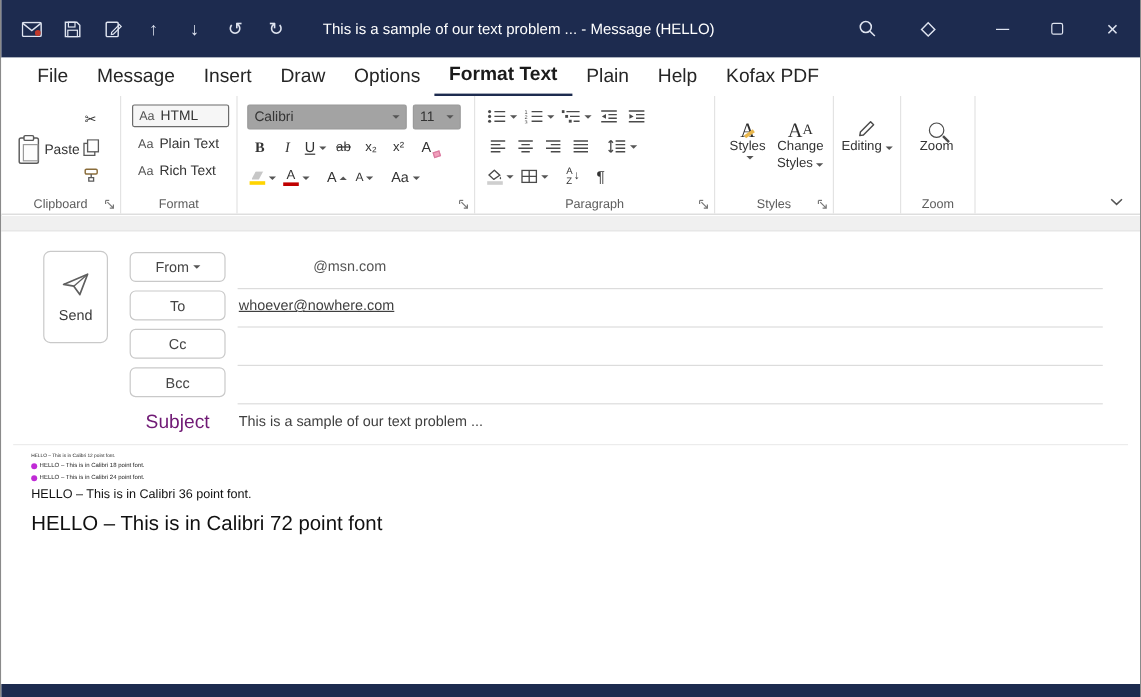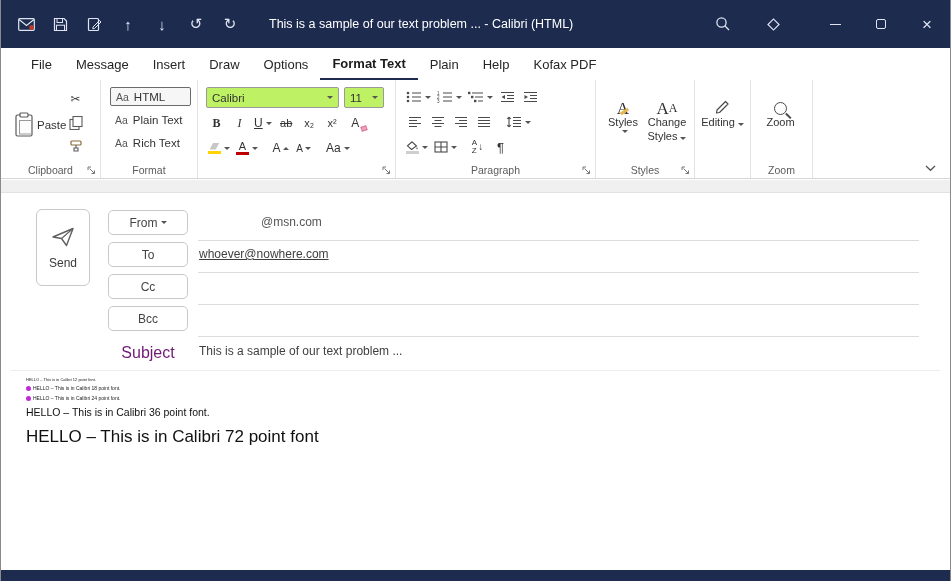--- a/index.html
+++ b/index.html
@@ -14,33 +14,33 @@
   .tb-title{margin-left:28px;font-size:12.5px;color:#fff;white-space:nowrap}
   .tb-right{margin-left:auto;display:flex;align-items:center;height:100%}
   .tb-tool{width:50px;height:100%;display:flex;align-items:center;justify-content:center}
   .tb-win{width:46px;height:100%;display:flex;align-items:center;justify-content:center;color:#dfe4f0}
   .min-glyph{display:inline-block;width:11px;border-top:1.4px solid #dfe4f0}
   .max-glyph{display:inline-block;width:10px;height:10px;border:1.3px solid #dfe4f0;border-radius:2px}
   .close-glyph{font-size:17px;line-height:1;color:#dfe4f0}
 
   
   .menubar{position:absolute;top:48px;left:0;right:0;height:32px;background:#fff;display:flex;align-items:stretch;padding-left:18px}
-  .menu-item{display:flex;align-items:center;padding:0 12px;font-size:13px;color:#262626;cursor:default}
+  .menu-item{display:flex;align-items:center;padding:0 12px;font-size:16px;color:#262626;cursor:default}
   .menu-item.active{font-weight:bold;border-bottom:2.5px solid #1d2b4f;color:#1b1b1b}
 
   
   .ribbon{position:absolute;top:80px;left:0;right:0;height:99px;background:#fff;border-bottom:1px solid #d6d6d6;display:flex}
   .grp{position:relative;height:100%;border-right:1px solid #e3e3e3;padding:7px 6px 16px 6px}
   .grp-label{position:absolute;bottom:2px;left:0;right:0;text-align:center;font-size:10.5px;color:#5c5c5c}
   .launcher{position:absolute;bottom:3px;right:4px;width:10px;height:10px;display:flex;align-items:center;justify-content:center}
   .row{display:flex;align-items:center;gap:2px}
   .rb{height:20px;min-width:21px;padding:0 2px;display:flex;align-items:center;justify-content:center;border-radius:3px;color:#333;font-size:12px}
   .dd{width:0;height:0;border-left:3px solid transparent;border-right:3px solid transparent;border-top:3.6px solid #555;display:inline-block;margin-left:3px}
   .du{width:0;height:0;border-left:3px solid transparent;border-right:3px solid transparent;border-bottom:3.6px solid #555;display:inline-block;margin-left:2px}
-  .combo{height:21px;border:1px solid #9a9a9a;border-radius:2px;display:flex;align-items:center;padding:0 5px;font-size:11.5px;color:#333;background:#bef264}
+  .combo{height:21px;border:1px solid #9a9a9a;border-radius:2px;display:flex;align-items:center;padding:0 5px;font-size:11.5px;color:#333;background:#a3a3a3}
   .combo .dd{margin-left:auto}
 
   
   .grp-clipboard{width:100px;display:flex;gap:6px;padding-left:12px}
   .paste-btn{width:46px;display:flex;align-items:center;gap:2px;font-size:11.5px;color:#333}
   .clip-small{display:flex;flex-direction:column;gap:4px;padding-top:2px}
 
   
   .grp-format{width:97px;display:flex;flex-direction:column;gap:4px;padding-left:9px}
   .fmt-btn{display:flex;align-items:center;height:19px;font-size:11.5px;color:#333;padding:0 5px;border-radius:2px}
@@ -133,21 +133,21 @@
         <svg width="15" height="15" viewBox="0 0 15 15">
             <rect x="1.5" y="1.5" width="10" height="12" rx="1" fill="none" stroke="#dfe4f0" stroke-width="1.2"></rect>
             <path d="M6 10 L12.5 3.5 L14 5 L7.5 11.5 L5.8 11.8 Z" fill="none" stroke="#dfe4f0" stroke-width="1"></path>
           </svg>
       </span>
       <span class="tb-icon">↑</span>
       <span class="tb-icon">↓</span>
       <span class="tb-icon">↺</span>
       <span class="tb-icon">↻</span>
     </div>
-    <div class="tb-title">This is a sample of our text problem ...  -  Calibri (HTML)</div>
+    <div class="tb-title">This is a sample of our text problem ...  -  Message (HELLO)</div>
     <div class="tb-right">
       <span class="tb-tool">
         <svg width="16" height="16" viewBox="0 0 16 16">
             <circle cx="6.5" cy="6.5" r="4.6" fill="none" stroke="#dfe4f0" stroke-width="1.3"></circle>
             <path d="M10 10 L14 14" stroke="#dfe4f0" stroke-width="1.3"></path>
           </svg>
       </span>
       <span class="tb-tool">
         <svg width="15" height="15" viewBox="0 0 15 15">
             <rect x="3.6" y="3.6" width="7.8" height="7.8" transform="rotate(45 7.5 7.5)" fill="none" stroke="#dfe4f0" stroke-width="1.2"></rect>

